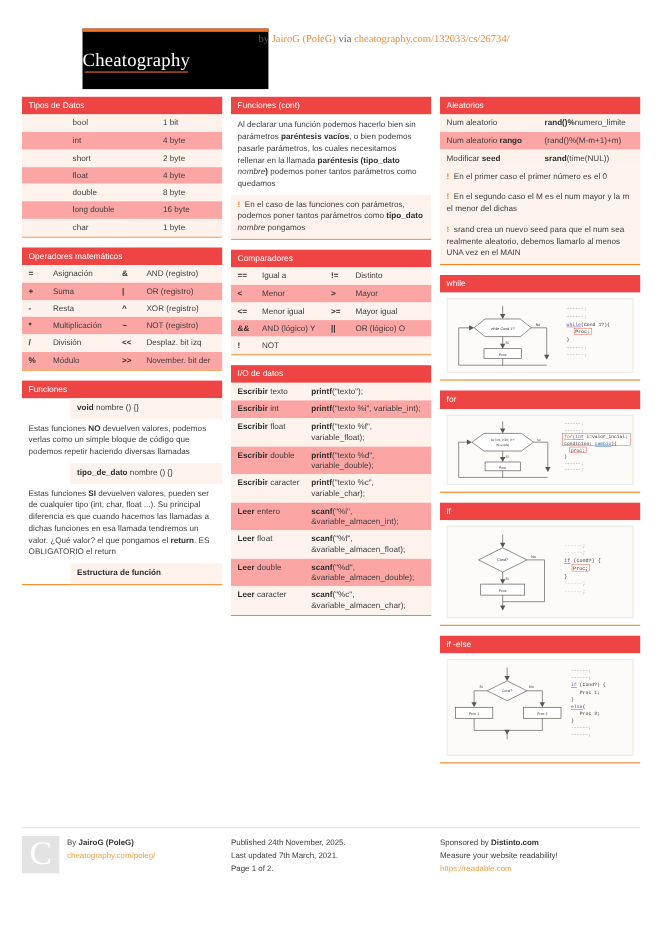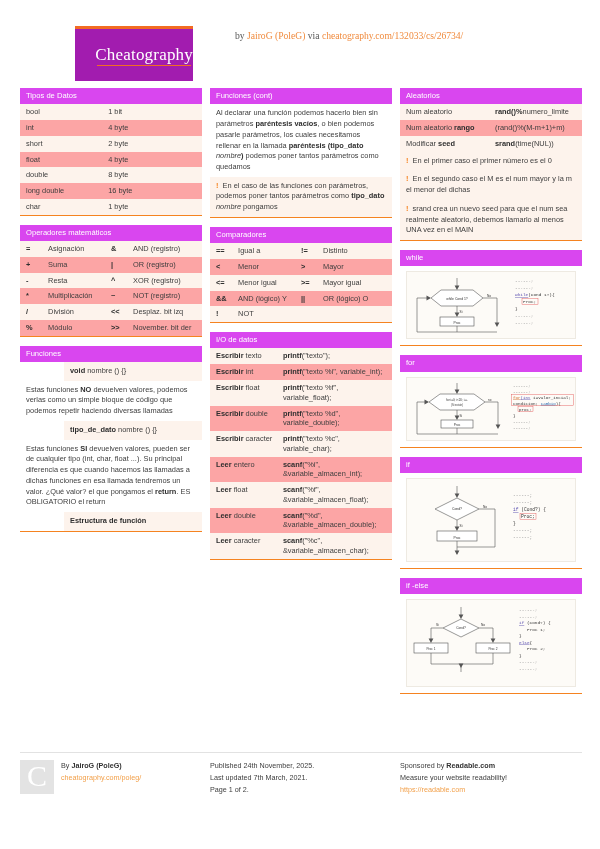--- a/index.html
+++ b/index.html
@@ -7,23 +7,23 @@
     width:600px;height:849px;background:#ffffff;
     font-family:"Liberation Sans",sans-serif;
     font-size:7.4px;color:#3d3d3d;
     -webkit-font-smoothing:antialiased;
   }
   .page{position:relative;width:600px;height:849px;overflow:hidden;}
 
   
   .header{position:absolute;left:20px;top:26px;right:20px;height:56px;}
   .logo-box{
-    position:absolute;left:55px;top:0;width:118px;height:52px;
-    background:#a21caf;border-top:3px solid #f26c22;
-    display:flex;align-items:center;justify-content:flex-end;
+    position:absolute;left:55px;top:0;width:169px;height:52px;
+    background:#000000;border-top:3px solid #f26c22;
+    display:flex;align-items:center;justify-content:flex-start;
   }
   .logo-text{
     color:#ffffff;font-family:"Liberation Serif",serif;
     font-size:17px;letter-spacing:.2px;position:relative;
   }
   .logo-text:after{
     content:"";position:absolute;left:2px;right:2px;bottom:-1px;height:1.4px;
     background:#f26c22;
   }
   .title-wrap{position:absolute;left:215px;top:4px;}
@@ -35,28 +35,28 @@
   .byline .au{color:#f08a3c;}
   .byline .lnk{color:#f08a3c;}
 
   
   .cols{position:absolute;left:20px;top:88px;width:562px;display:flex;gap:8px;}
   .col{width:182px;}
 
   
   .block{margin-bottom:9px;}
   .bhead{
-    background:#d946ef;color:#ffffff;font-size:7.6px;
+    background:#ef4444;color:#ffffff;font-size:7.6px;
     padding:4px 6px 4px 6px;line-height:1.1;
   }
   .btable{border-bottom:1.6px solid #f58320;}
   .row{display:flex;padding:3px 6px;line-height:1.32;}
   .row.alt{background:#fdf3ec;}
   .row.plain{background:#fca5a5;}
-  .c1{flex:0 0 46%;padding-right:4px;}
+  .c1{flex:0 0 46%;padding-right:4px;margin-left:40px;}
   .c2{flex:1;}
   .op1{flex:0 0 13%;}
   .op2{flex:0 0 37%;}
   .op3{flex:0 0 13%;}
   .op4{flex:1;}
   .io1{flex:0 0 37%;padding-right:4px;}
   .io2{flex:1;}
   .al1{flex:0 0 50%;padding-right:4px;}
   .al2{flex:1;}
   .para{padding:4px 6px;line-height:1.45;background:#ffffff;}
@@ -485,20 +485,20 @@
     </div>
     <div class="fcol">
       <div>
         <div>Published 24th November, 2025.</div>
         <div>Last updated 7th March, 2021.</div>
         <div>Page 1 of 2.</div>
       </div>
     </div>
     <div class="fcol">
       <div>
-        <div><span>Sponsored by </span><span class="fb">Readable.com</span></div>
+        <div><span>Sponsored by </span><span class="fb">Distinto.com</span></div>
         <div>Measure your website readability!</div>
         <div class="lnk">https://readable.com</div>
       </div>
     </div>
   </div>
 
 </div>
 
 </body></html>

